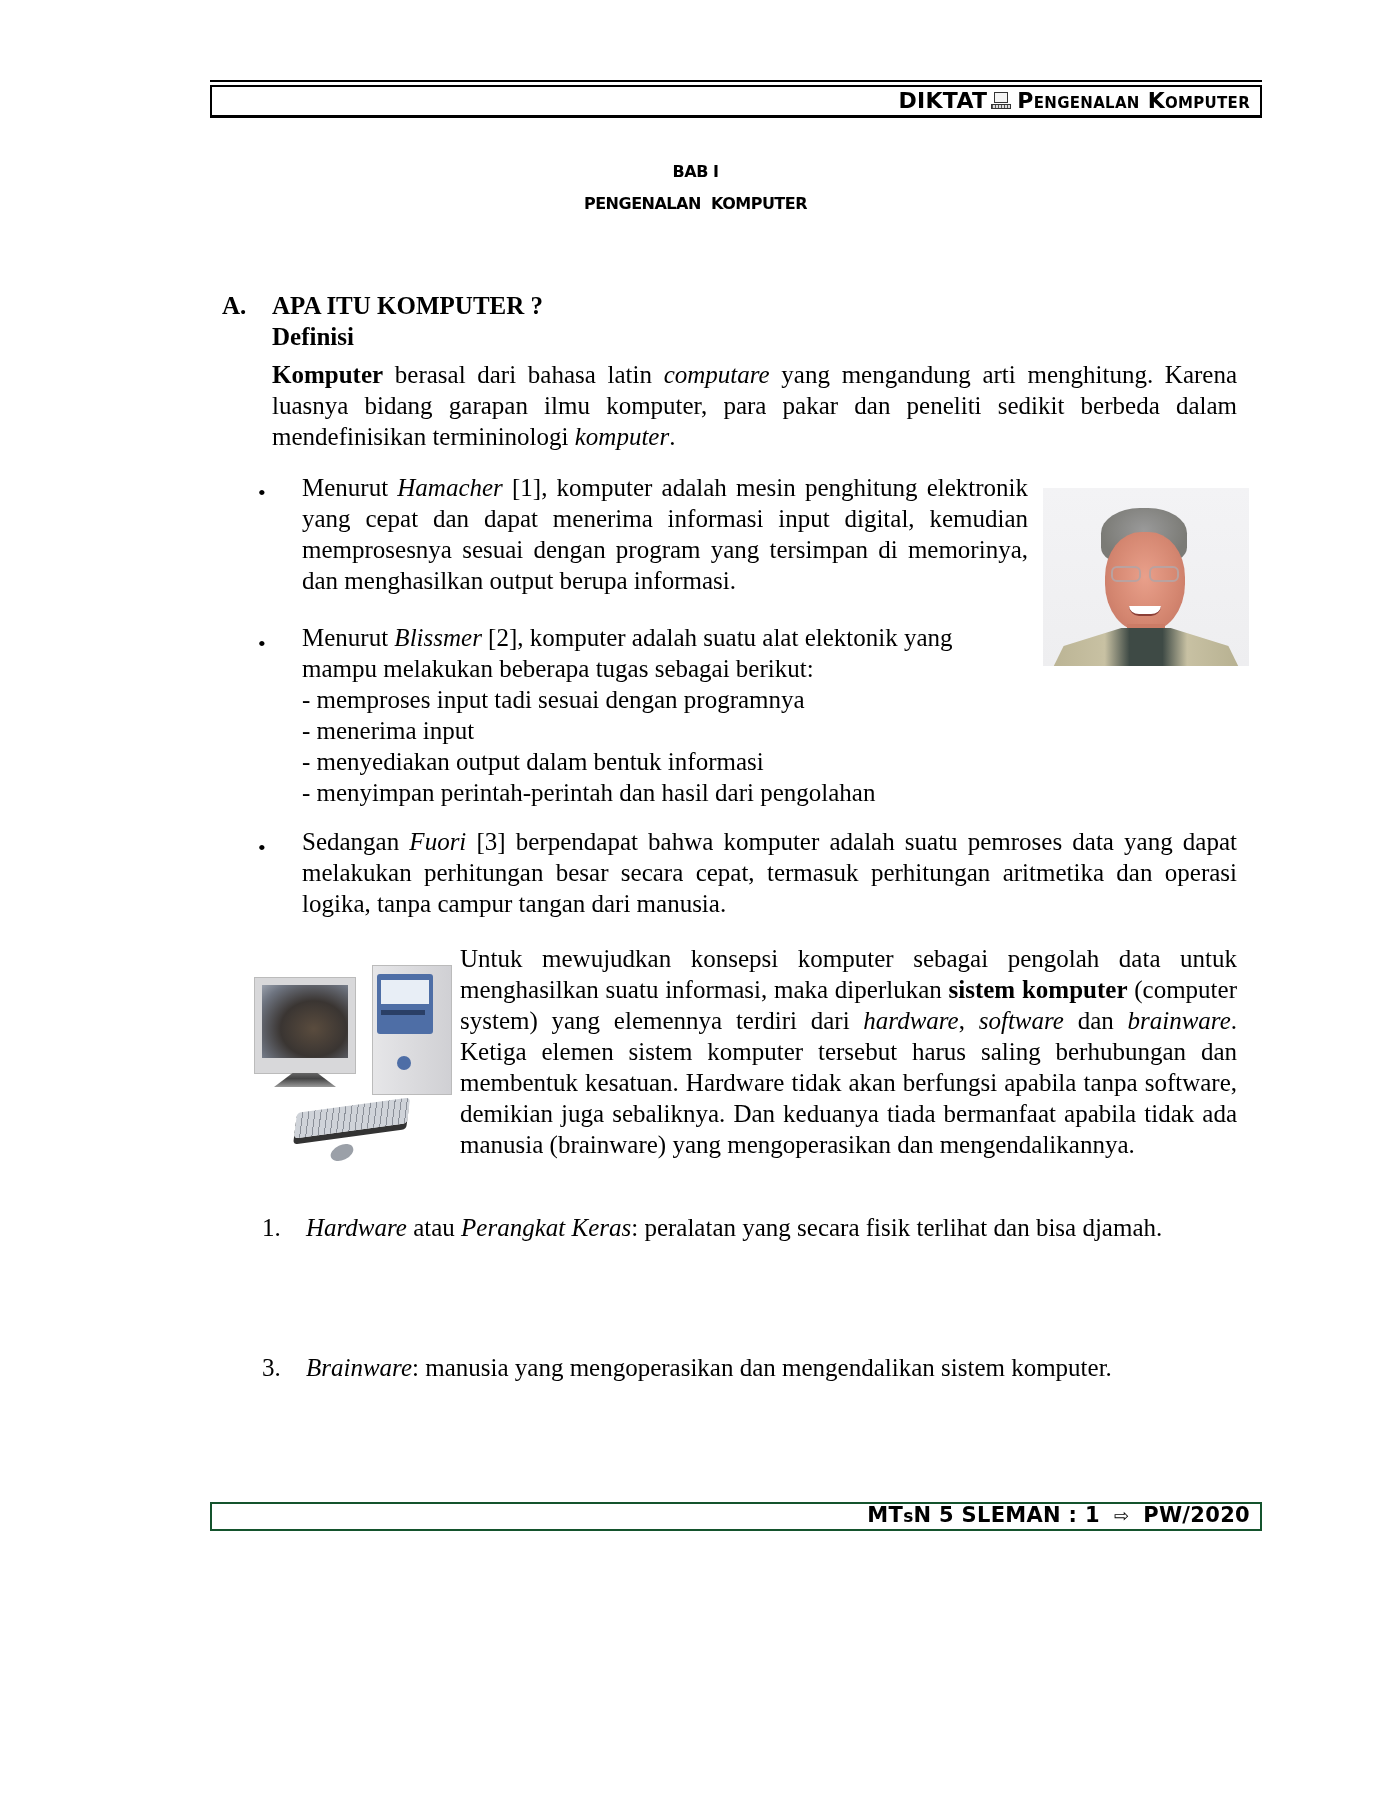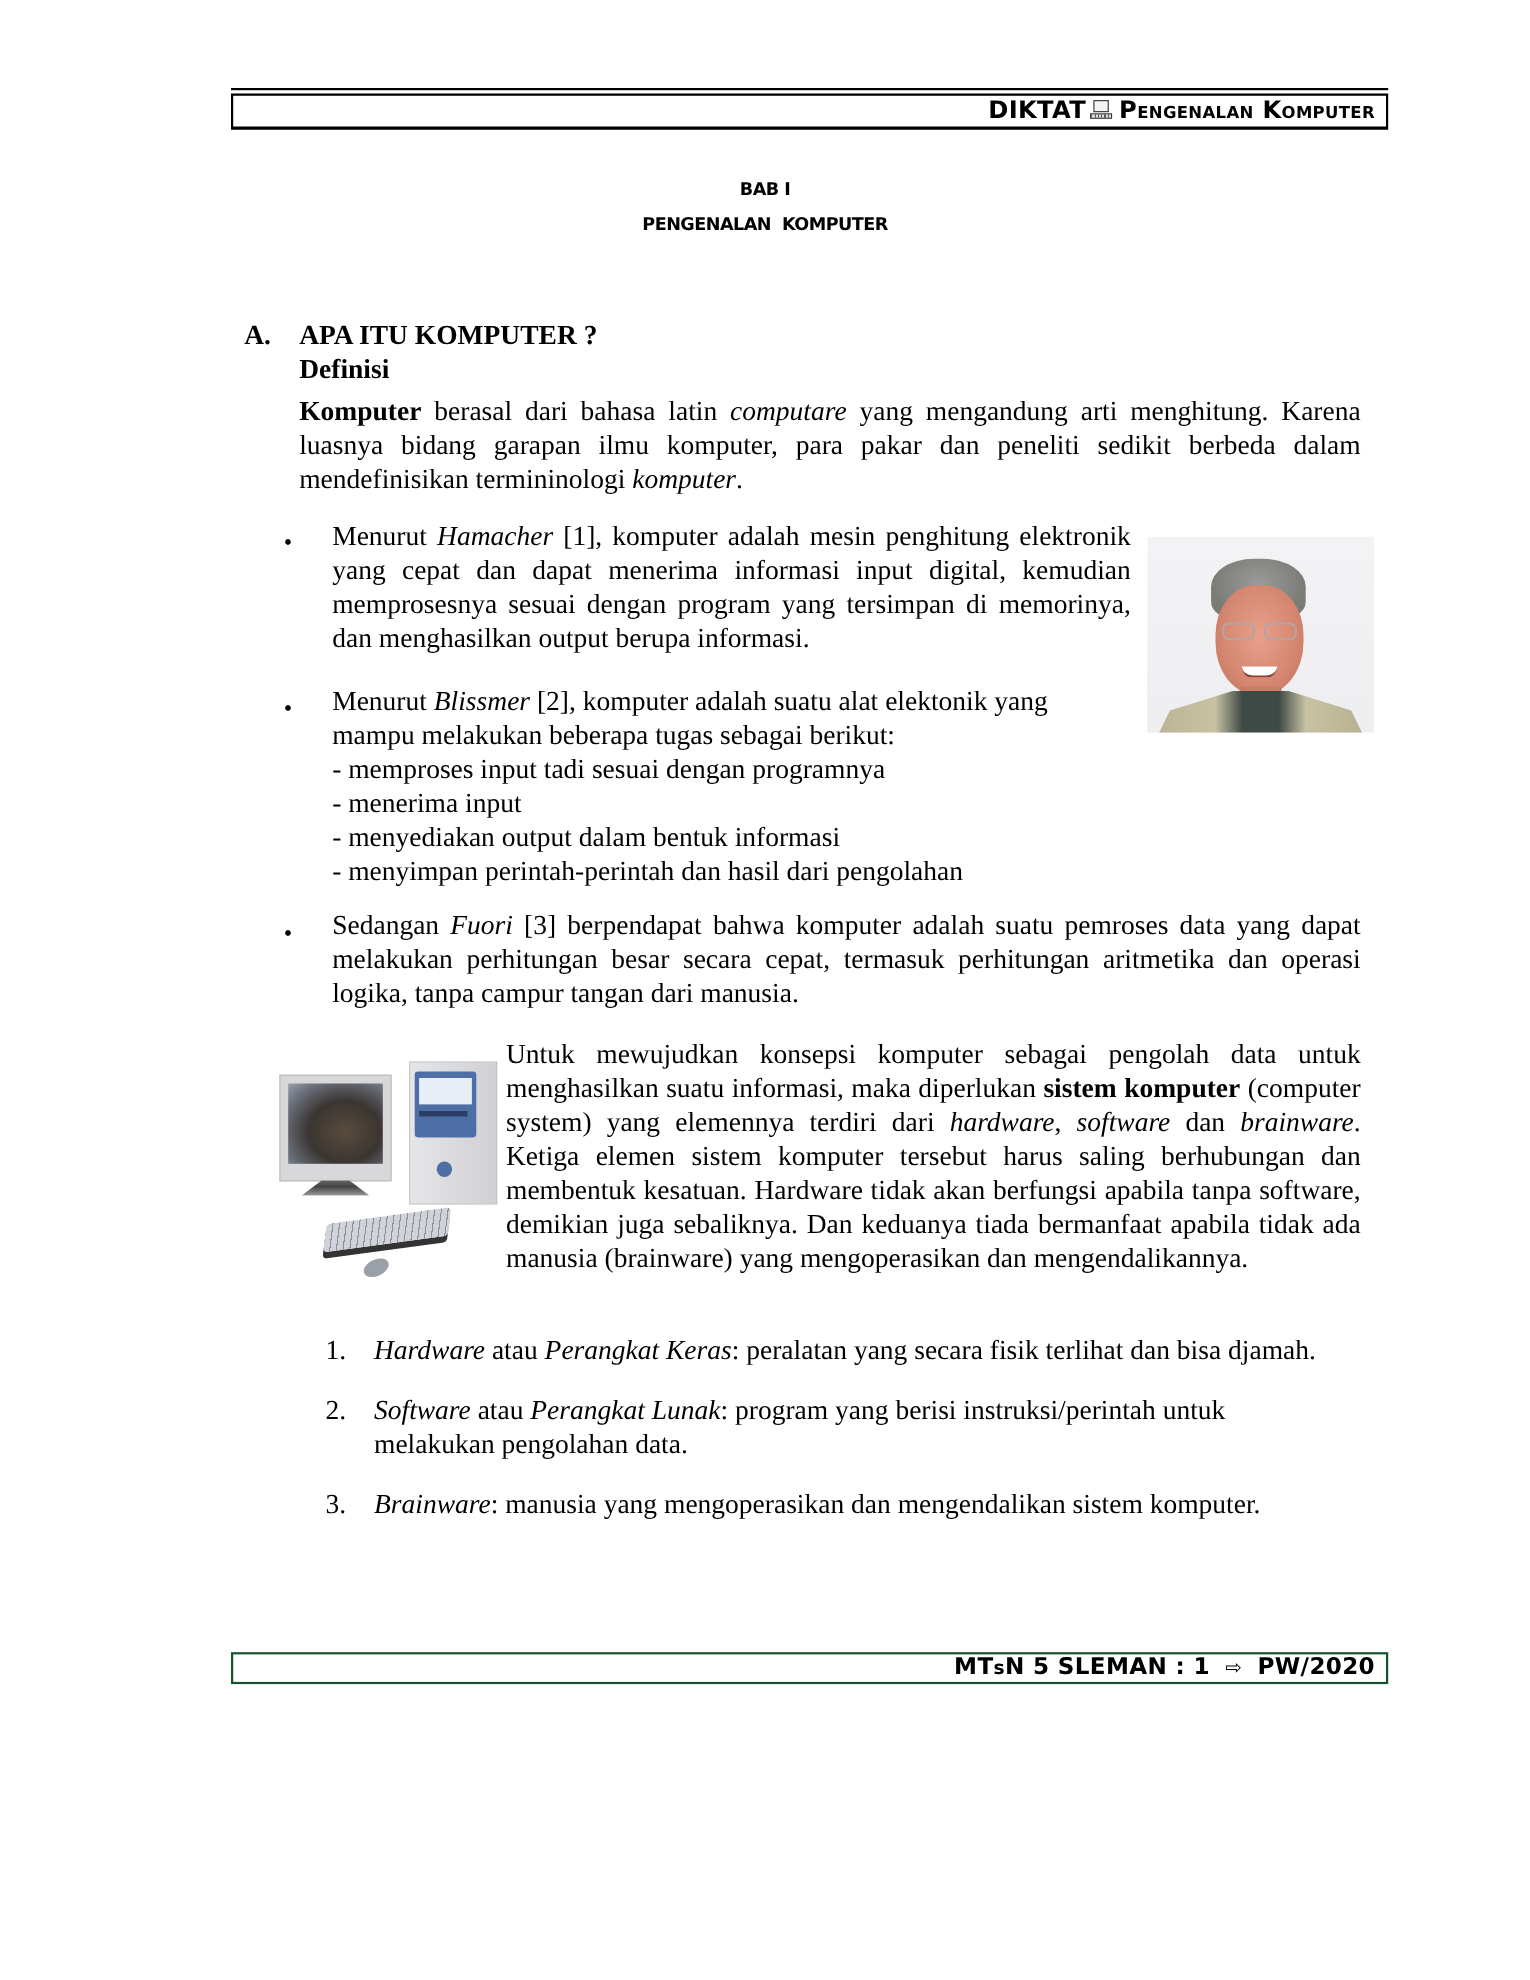--- a/index.html
+++ b/index.html
@@ -47,21 +47,21 @@
   .pc .screen { position: absolute; left: 7px; top: 7px; width: 86px; height: 73px; background: radial-gradient(ellipse at 60% 60%, #5a4c3e 0%, #3a3532 45%, #6e7480 80%, #9aa1ad 100%); }
   .pc .stand { position: absolute; left: 22px; top: 118px; width: 62px; height: 14px; background: linear-gradient(180deg,#666 0%, #444 40%, #999 100%); clip-path: polygon(30% 0,70% 0,100% 100%,0 100%); }
   .pc .tower { position: absolute; left: 120px; top: 10px; width: 78px; height: 128px; background: linear-gradient(90deg,#e6e6e8 0%, #d0d0d4 100%); border: 1px solid #bbb; }
   .pc .tower .panel { position: absolute; left: 4px; top: 8px; width: 56px; height: 60px; background: #4e6ea6; border-radius: 3px; }
   .pc .tower .panel i { position: absolute; left: 4px; top: 6px; width: 48px; height: 24px; background: #e8eef6; }
   .pc .tower .slot { position: absolute; left: 8px; top: 44px; width: 44px; height: 5px; background: #2a3f66; }
   .pc .tower .btn { position: absolute; left: 24px; top: 90px; width: 14px; height: 14px; border-radius: 50%; background: #4e6ea6; }
   .pc .keyboard { position: absolute; left: 45px; top: 150px; width: 110px; height: 26px; background: repeating-linear-gradient(90deg,#cfd3d9 0 5px,#8a8f98 5px 6px); transform: skewX(-15deg) rotate(-8deg); border-radius: 4px; box-shadow: 0 6px 0 #333; }
   .pc .mouse { position: absolute; left: 78px; top: 190px; width: 24px; height: 15px; border-radius: 50%; background: #9ba0a8; transform: rotate(-25deg); }
 
-  .numitem { position: absolute; left: 262px; margin-left: 34px; }
+  .numitem { position: absolute; left: 262px; }
   .numitem .n { display: inline-block; width: 44px; }
   .numitem .cont { display: block; padding-left: 44px; }
 
   
   .ftr-box { position: absolute; left: 210px; top: 1502px; width: 1048px; height: 25px; border: 2px solid #14532d; }
   .ftr-text { position: absolute; right: 10px; top: -1px; font-family: "DejaVu Sans", sans-serif; font-weight: bold; font-size: 21px; line-height: 25px; white-space: nowrap; letter-spacing: 0.3px; }
   .ftr-text .small { font-size: 17px; }
   .arrow-icon { display: inline-block; margin: 0 14px; font-weight: normal; font-size: 18px; }
 </style>
 </head>
@@ -135,24 +135,20 @@
     <div class="mouse"></div>
   </div>
 
   <div class="serif para" style="left:460px; top:943px; width:777px;">
     <span>Untuk mewujudkan konsepsi komputer sebagai pengolah data untuk menghasilkan suatu informasi, maka diperlukan </span><b>sistem komputer</b><span> (computer system) yang elemennya terdiri dari </span><i>hardware</i><span>, </span><i>software</i><span> dan </span><i>brainware</i><span>. Ketiga elemen sistem komputer tersebut harus saling berhubungan dan membentuk kesatuan. Hardware tidak akan berfungsi apabila tanpa software, demikian juga sebaliknya. Dan keduanya tiada bermanfaat apabila tidak ada manusia (brainware) yang mengoperasikan dan mengendalikannya.</span>
   </div>
 
   <div class="serif numitem" style="top:1212px;">
     <span class="n">1.</span><i>Hardware</i><span> atau </span><i>Perangkat Keras</i><span>: peralatan yang secara fisik terlihat dan bisa djamah.</span>
   </div>
-  <div class="serif numitem" style="top:1267px;">
-    <span class="n">2.</span><i>Software</i><span> atau </span><i>Perangkat Lunak</i><span>: program yang berisi instruksi/perintah untuk</span>
-    <span class="cont">melakukan pengolahan data.</span>
-  </div>
   <div class="serif numitem" style="top:1352px;">
     <span class="n">3.</span><i>Brainware</i><span>: manusia yang mengoperasikan dan mengendalikan sistem komputer.</span>
   </div>
 
   <div class="ftr-box">
     <div class="ftr-text">
       <span>MT</span><span class="small">s</span><span>N 5 SLEMAN : 1</span><span class="arrow-icon">⇨</span><span>PW/2020</span>
     </div>
   </div>
 

